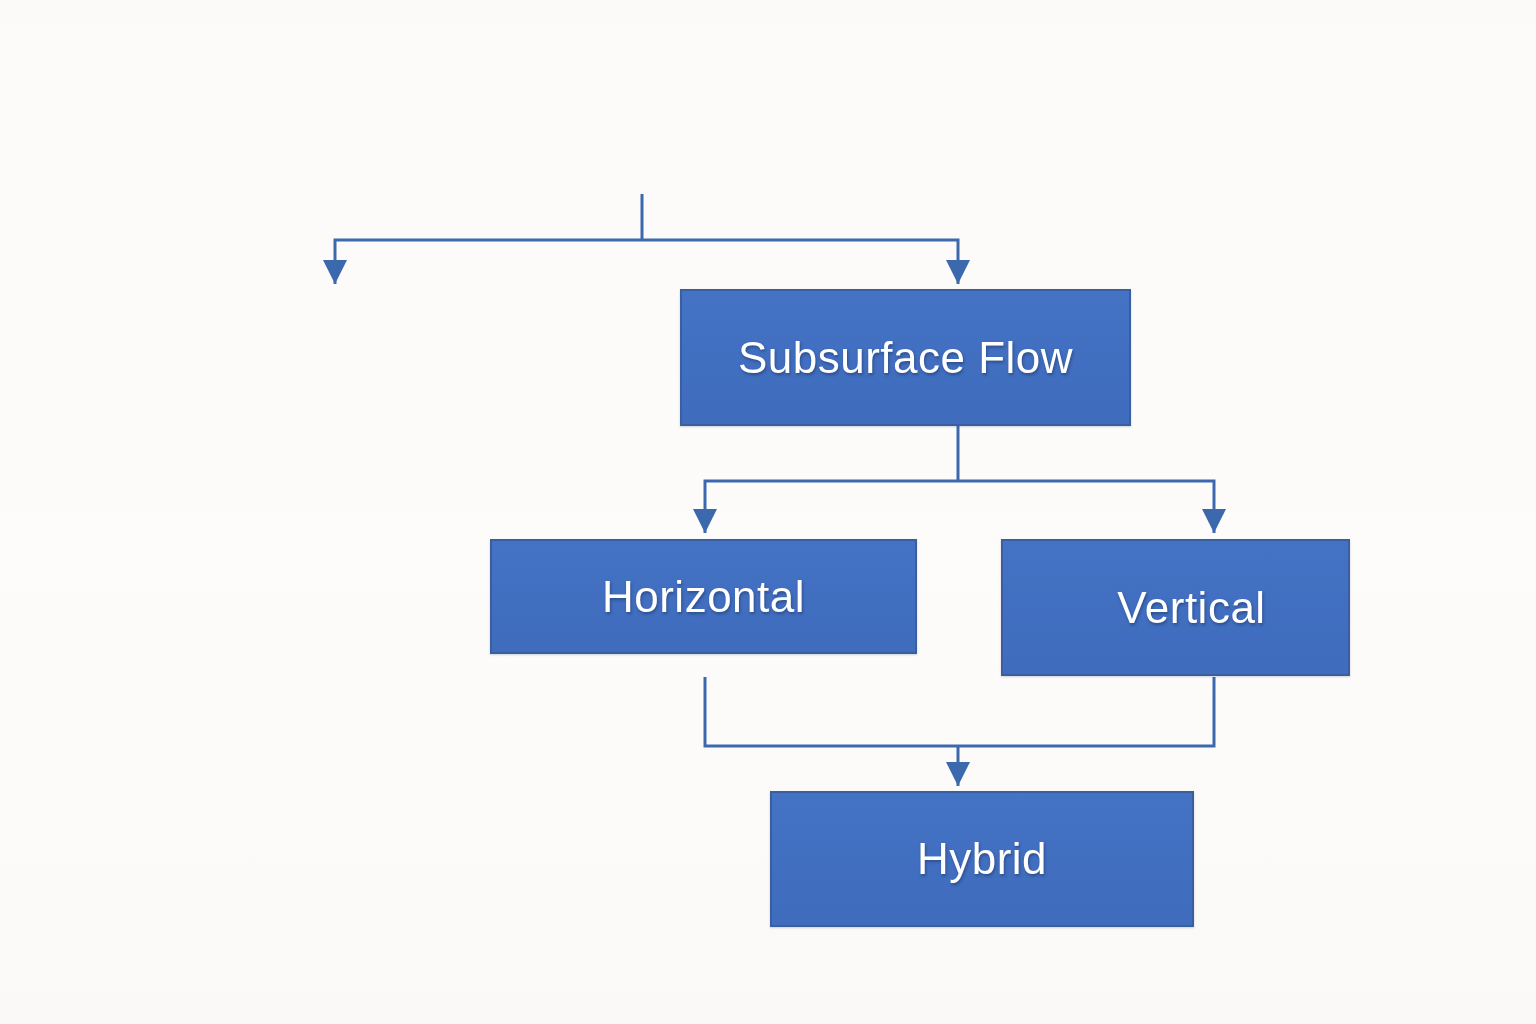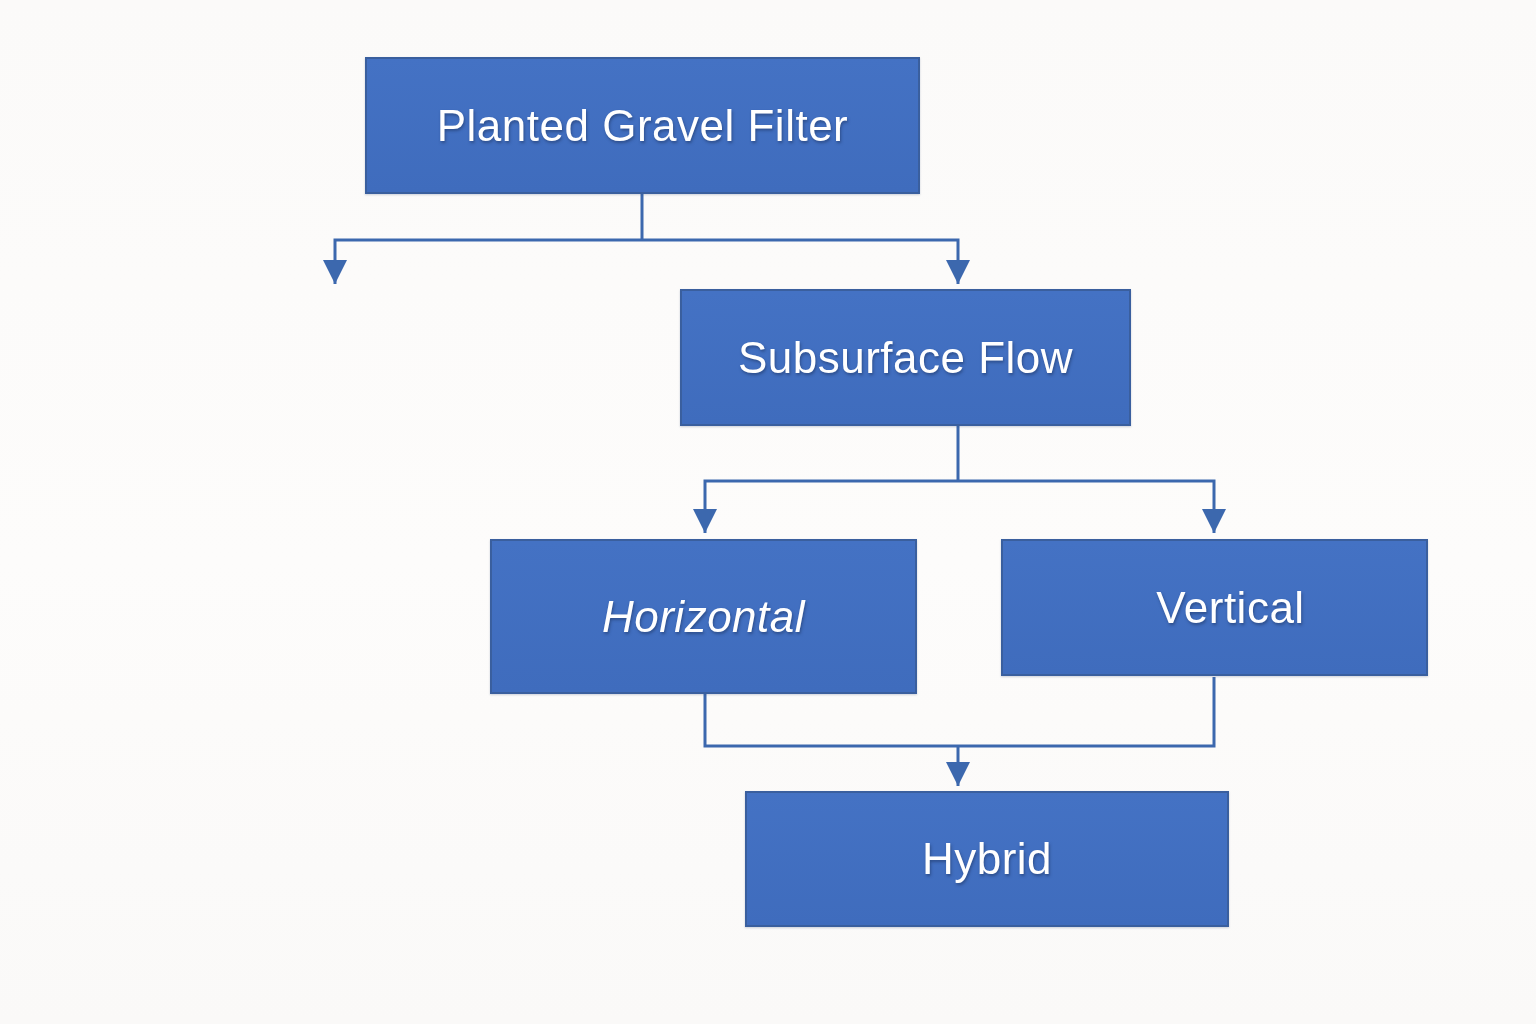--- a/index.html
+++ b/index.html
@@ -55,34 +55,31 @@
 
     <line x1="958" y1="426" x2="958" y2="481"></line>
 
     <polyline points="705,533 705,481 1214,481 1214,533" marker-start="url(#ah)" marker-end="url(#ah)"></polyline>
 
     <polyline points="705,677 705,746 1214,746 1214,677"></polyline>
 
     <line x1="958" y1="746" x2="958" y2="786" marker-end="url(#ah)"></line>
   </svg>
 
-  <div class="node" style="left:365px;top:57px;width:555px;height:137px;">
-    <span>Planted Gravel Filter</span>
-  </div>
 
 
   <div class="node" style="left:680px;top:289px;width:451px;height:137px;">
     <span>Subsurface Flow</span>
   </div>
 
-  <div class="node" style="left:490px;top:539px;width:427px;height:155px;font-style:italic;">
+  <div class="node" style="left:490px;top:539px;width:427px;height:115px;">
     <span>Horizontal</span>
   </div>
 
-  <div class="node" style="left:1001px;top:539px;width:427px;height:137px;padding-left:32px;">
+  <div class="node" style="left:1001px;top:539px;width:349px;height:137px;padding-left:32px;">
     <span>Vertical</span>
   </div>
 
-  <div class="node" style="left:745px;top:791px;width:484px;height:136px;">
+  <div class="node" style="left:770px;top:791px;width:424px;height:136px;">
     <span>Hybrid</span>
   </div>
 
 </div>
 
 </body></html>

